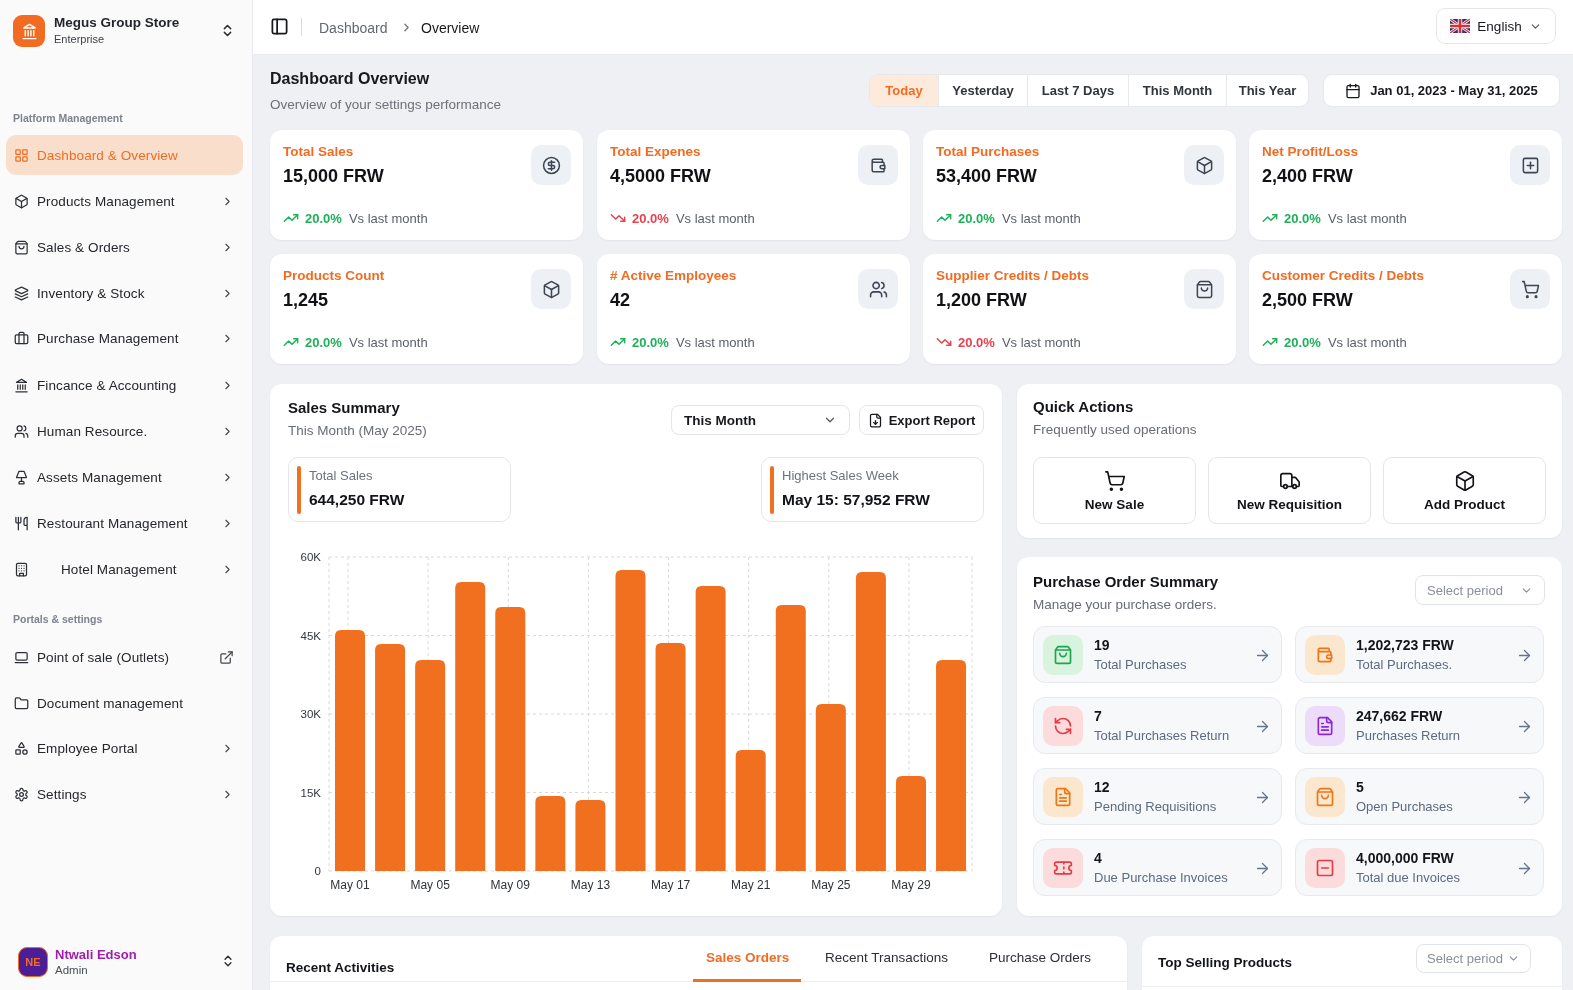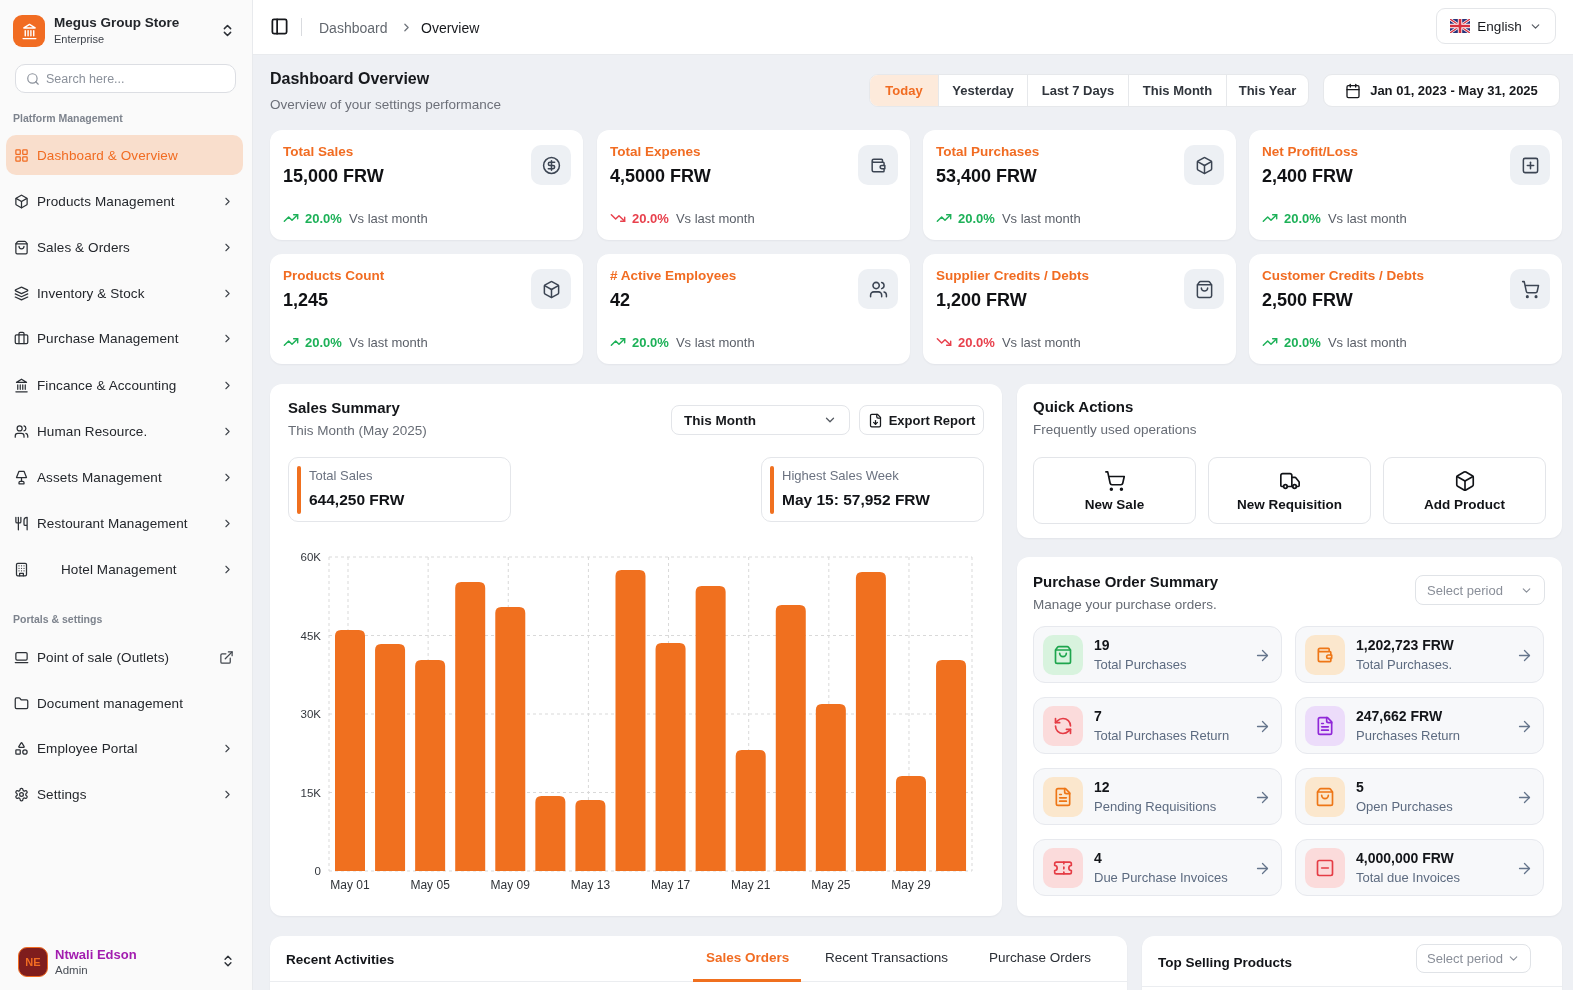--- a/index.html
+++ b/index.html
@@ -17,21 +17,21 @@
 #sb .search { position:absolute; left:15px; top:64px; width:221px; height:29px; border:1px solid #dcdee3; border-radius:10px; background:#fff; display:flex; align-items:center; padding-left:10px; color:#8b919b; }
 #sb .search span { font-size:12.5px; margin-left:6px; }
 .slabel { position:absolute; left:13px; font-size:10.5px; font-weight:bold; color:#7d838d; }
 .mi { position:absolute; left:6px; width:237px; height:40px; border-radius:10px; display:flex; align-items:center; color:#24272c; }
 .mi .mic { width:15px; height:15px; margin-left:8px; color:#2c3036; flex:none; }
 .mi .ml { font-size:13.5px; margin-left:8px; white-space:nowrap; letter-spacing:.1px; }
 .mi .chev { position:absolute; right:9px; color:#41464d; }
 .mi.active { background:#f9decc; color:#f16c22; }
 .mi.active .mic { color:#f16c22; }
 #user { position:absolute; left:18px; top:947px; width:220px; height:32px; }
-#user .av { position:absolute; left:0; top:0; width:30px; height:30px; border:1.5px solid #f16c22; background:#7f1d1d; border-radius:9px; color:#f16c22; font-size:11px; font-weight:bold; display:flex; align-items:center; justify-content:center; }
+#user .av { position:absolute; left:0; top:0; width:30px; height:30px; border:1.5px solid #f16c22; background:#4c1d95; border-radius:9px; color:#f16c22; font-size:11px; font-weight:bold; display:flex; align-items:center; justify-content:center; }
 #user .un { position:absolute; left:37px; top:0; font-size:13px; font-weight:bold; color:#a21caf; }
 #user .ur { position:absolute; left:37px; top:17px; font-size:11.5px; color:#4a4f57; }
 #user .updown { position:absolute; right:3px; top:7px; color:#2c3036; }
 
 
 #tb { position:absolute; left:253px; top:0; width:1320px; height:55px; background:#fff; border-bottom:1px solid #e9ebee; }
 #tb .pl { position:absolute; left:17px; top:17px; color:#17191d; }
 #tb .divider { position:absolute; left:48px; top:18px; width:1px; height:18px; background:#d9dbdf; }
 #tb .bc1 { position:absolute; left:66px; top:20px; font-size:14px; color:#63686f; }
 #tb .bcv { position:absolute; left:147px; top:21px; color:#70757c; }
@@ -81,21 +81,21 @@
 #po .sel { position:absolute; left:398px; top:18px; width:130px; height:30px; border:1px solid #e0e3e7; border-radius:8px; display:flex; align-items:center; font-size:13px; color:#8a8f99; padding:0 11px; }
 #po .sel svg { margin-left:auto; color:#8a8f99; }
 .tile { position:absolute; width:249px; height:57px; background:#f7f8fa; border:1px solid #e7e9ee; border-radius:12px; }
 .tile .tic { position:absolute; left:9px; top:8px; width:40px; height:40px; border-radius:10px; display:flex; align-items:center; justify-content:center; }
 .tile .tn { position:absolute; left:60px; top:10px; font-size:14px; font-weight:bold; color:#131519; }
 .tile .tl { position:absolute; left:60px; top:30px; font-size:13px; color:#5d6b80; }
 .tile .ar { position:absolute; right:10px; top:20px; color:#64748b; }
 
 
 #recent { left:270px; top:936px; width:857px; height:100px; }
-#recent .pt { position:absolute; left:16px; top:16px; font-size:13.5px; font-weight:bold; color:#131519; }
+#recent .pt { position:absolute; left:16px; top:24px; font-size:13.5px; font-weight:bold; color:#131519; }
 #recent .hline { position:absolute; left:0; top:45px; width:857px; height:1px; background:#ebedf0; }
 .tab { position:absolute; top:14px; font-size:13.5px; color:#2b2f36; }
 .tab.on { color:#f16c22; font-weight:bold; }
 #tabu { position:absolute; left:423px; top:43px; width:108px; height:2.5px; background:#f0701f; }
 #topsell { left:1142px; top:936px; width:420px; height:100px; }
 #topsell .pt { position:absolute; left:16px; top:19px; font-size:13.5px; font-weight:bold; color:#131519; }
 #topsell .sel { position:absolute; left:274px; top:8px; width:115px; height:29px; border:1px solid #e0e3e7; border-radius:8px; display:flex; align-items:center; font-size:13px; color:#8a8f99; padding:0 10px; }
 #topsell .sel svg { margin-left:auto; }
 #topsell .hline { position:absolute; left:0; top:50px; width:420px; height:1px; background:#ebedf0; }
 </style>
@@ -115,27 +115,20 @@
         </svg>
     </div>
     <div class="bt">Megus Group Store</div>
     <div class="bs">Enterprise</div>
     <div class="updown">
         <svg class="ic" width="15" height="15" viewBox="0 0 24 24" fill="none" stroke="currentColor" stroke-width="2.4" stroke-linecap="round" stroke-linejoin="round">
           <path d="m7 15 5 5 5-5"></path>
           <path d="m7 9 5-5 5 5"></path>
         </svg>
       </div>
-  </div>
-  <div class="search">
-    <svg class="ic" width="14" height="14" viewBox="0 0 24 24" fill="none" stroke="currentColor" stroke-width="2" stroke-linecap="round" stroke-linejoin="round">
-        <circle cx="11" cy="11" r="8"></circle>
-        <path d="m21 21-4.3-4.3"></path>
-      </svg>
-    <span>Search here...</span>
   </div>
   <div class="slabel" style="top:112px;">Platform Management</div>
 
   <div class="slabel" style="top:613px;">Portals &amp; settings</div>
   <div id="menuwrap">
       <div class="mi active" style="top:135px;">
         <svg class="ic mic" viewBox="0 0 24 24" fill="none" stroke="currentColor" stroke-width="2" stroke-linecap="round" stroke-linejoin="round">
           <rect width="7" height="7" x="3" y="3" rx="1"></rect>
           <rect width="7" height="7" x="14" y="3" rx="1"></rect>
           <rect width="7" height="7" x="14" y="14" rx="1"></rect>

